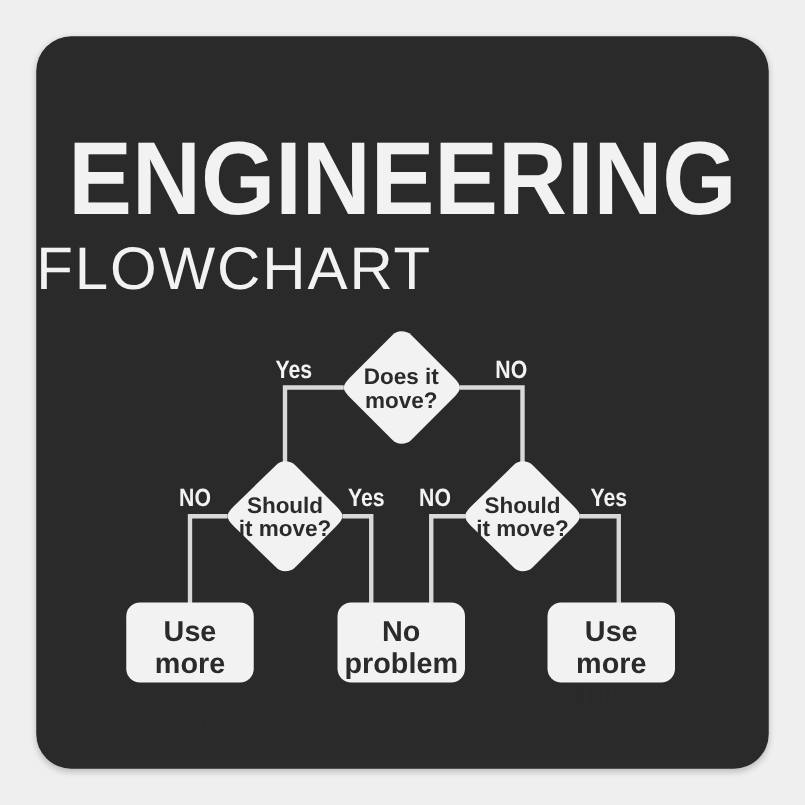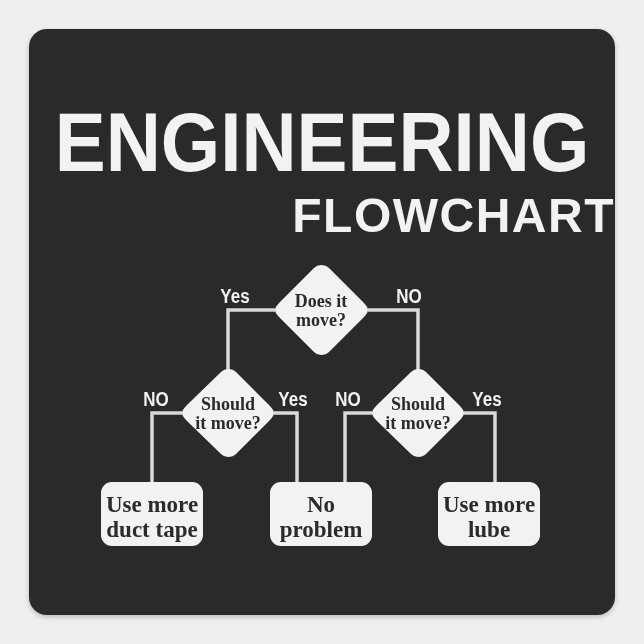--- a/index.html
+++ b/index.html
@@ -21,21 +21,21 @@
     background: #efefef;
   }
   
   #sticker {
     position: absolute;
     left: 29px;
     top: 29px;
     width: 586px;
     height: 586px;
     background: #2a2a2a;
-    border-radius: 18px;
+    border-radius: 28px;
     box-shadow: 0 2px 5px rgba(0,0,0,0.22);
     overflow: hidden;
   }
   #headline {
     position: absolute;
     left: 0;
     top: 72px;
     width: 586px;
     text-align: center;
     color: #f2f2f2;
@@ -46,43 +46,43 @@
     letter-spacing: 0px;
     transform: scaleX(0.92);
     transform-origin: 50% 50%;
     white-space: nowrap;
   }
   #subhead {
     position: absolute;
     left: 0;
     top: 163px;
     width: 586px;
-    text-align: right;
+    text-align: left;
     color: #f2f2f2;
     font-family: "Liberation Sans", sans-serif;
-    font-weight: 700;
+    font-weight: 400;
     font-size: 48px;
     line-height: 48px;
     letter-spacing: 1.5px;
     transform: scaleX(1.0);
     white-space: nowrap;
   }
   
   #chart-svg {
     position: absolute;
     left: 0;
     top: 0;
     width: 586px;
     height: 586px;
   }
   
   .node-label {
     position: absolute;
     color: #2b2b2b;
-    font-family: Liberation Serif, serif;
+    font-family: Liberation Sans, sans-serif;
     font-weight: 700;
     text-align: center;
     line-height: 1.08;
     white-space: pre-line;
     pointer-events: none;
   }
   .diamond-label {
     font-size: 18px;
   }
   .box-label {

